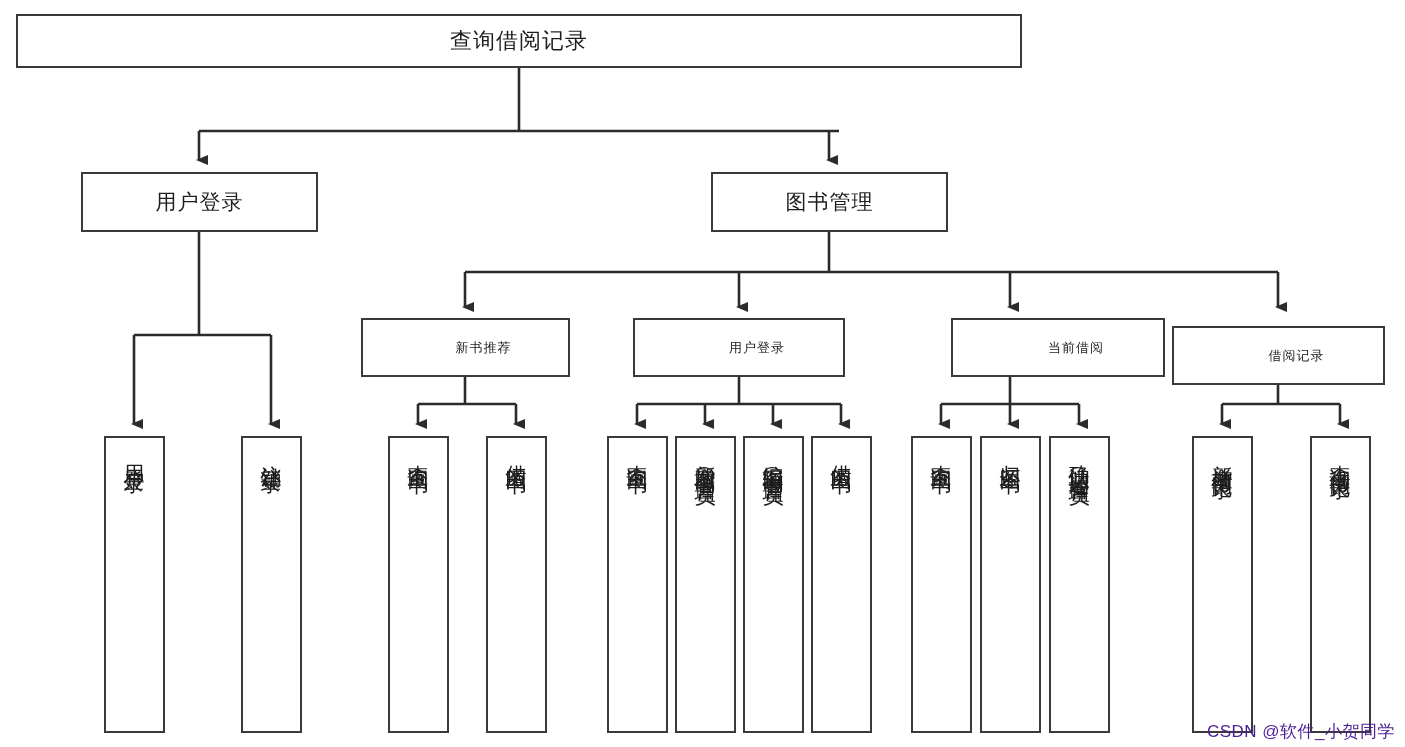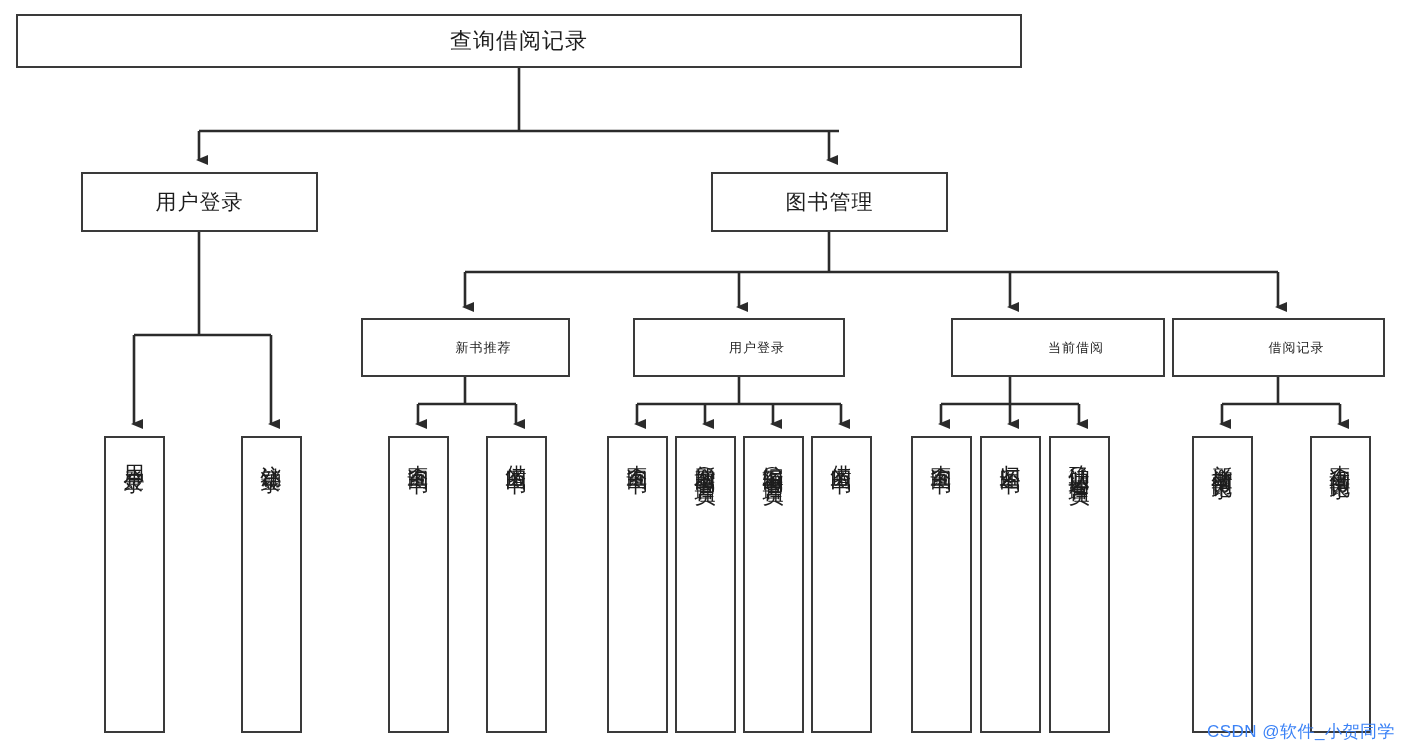--- a/index.html
+++ b/index.html
@@ -56,21 +56,21 @@
   }
   .htext{
     white-space:nowrap;
     letter-spacing:1px;
   }
   .watermark{
     position:absolute;
     right:10px;
     bottom:4px;
     font-size:17px;
-    color:#3b82f6;
+    color:#4c1d95;
     letter-spacing:0.5px;
     white-space:nowrap;
     user-select:none;
   }
 </style>
 </head>
 <body>
 
 <div id="canvas">
 
@@ -137,21 +137,21 @@
 
   <div class="node level2" style="left:361px; top:318px; width:209px; height:59px;">
     <span class="htext">新书推荐</span>
   </div>
   <div class="node level2" style="left:633px; top:318px; width:212px; height:59px;">
     <span class="htext">用户登录</span>
   </div>
   <div class="node level2" style="left:903px; top:318px; width:214px; height:59px;margin-left:48px;">
     <span class="htext">当前借阅</span>
   </div>
-  <div class="node level2" style="left:1172px; top:318px; width:213px; height:59px;">
+  <div class="node level2" style="left:1172px; top:326px; width:213px; height:59px;">
     <span class="htext">借阅记录</span>
   </div>
 
   <div class="node leaf" style="left:104px; top:436px; width:61px; height:297px;">
     <span class="vtext">用户登录</span>
   </div>
   <div class="node leaf" style="left:241px; top:436px; width:61px; height:297px;">
     <span class="vtext">注销登录</span>
   </div>
 

